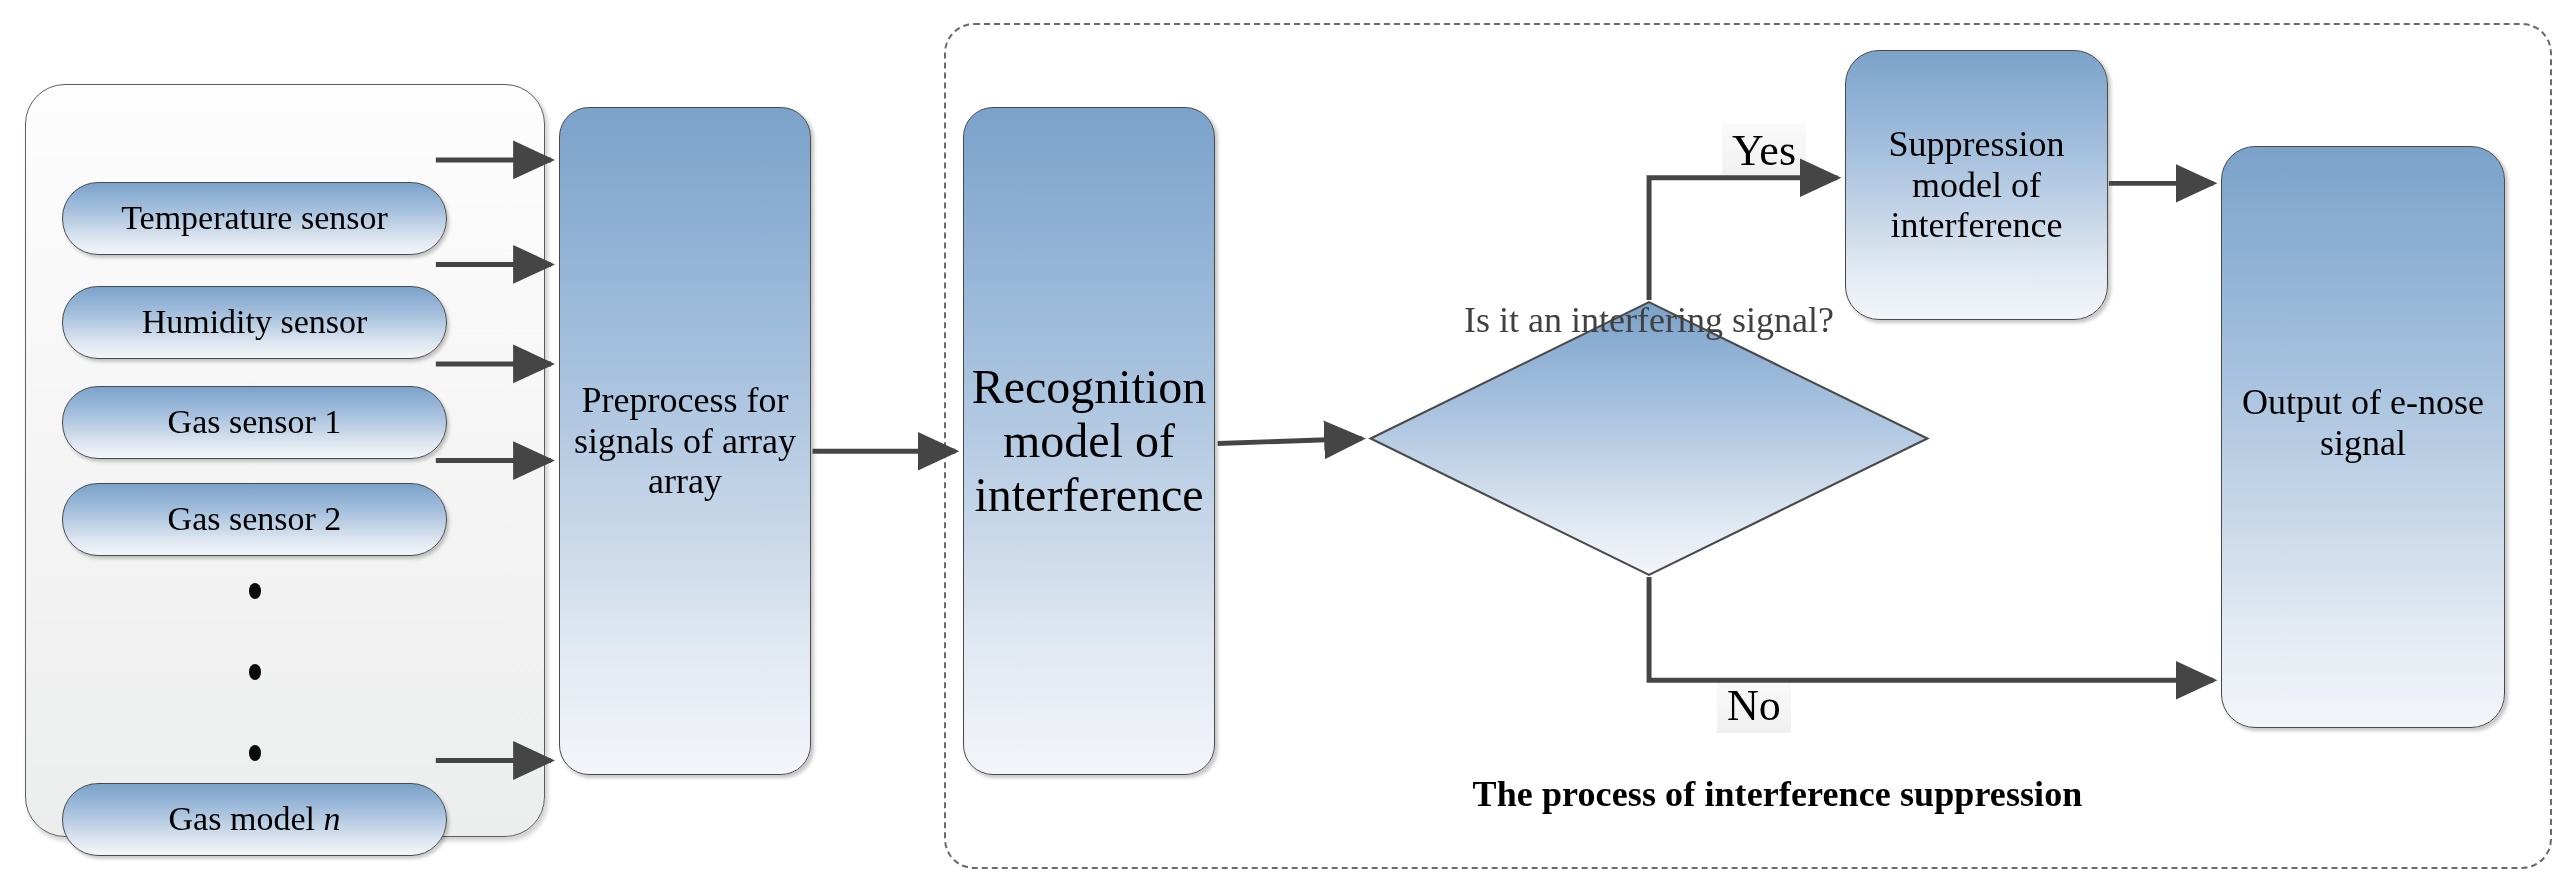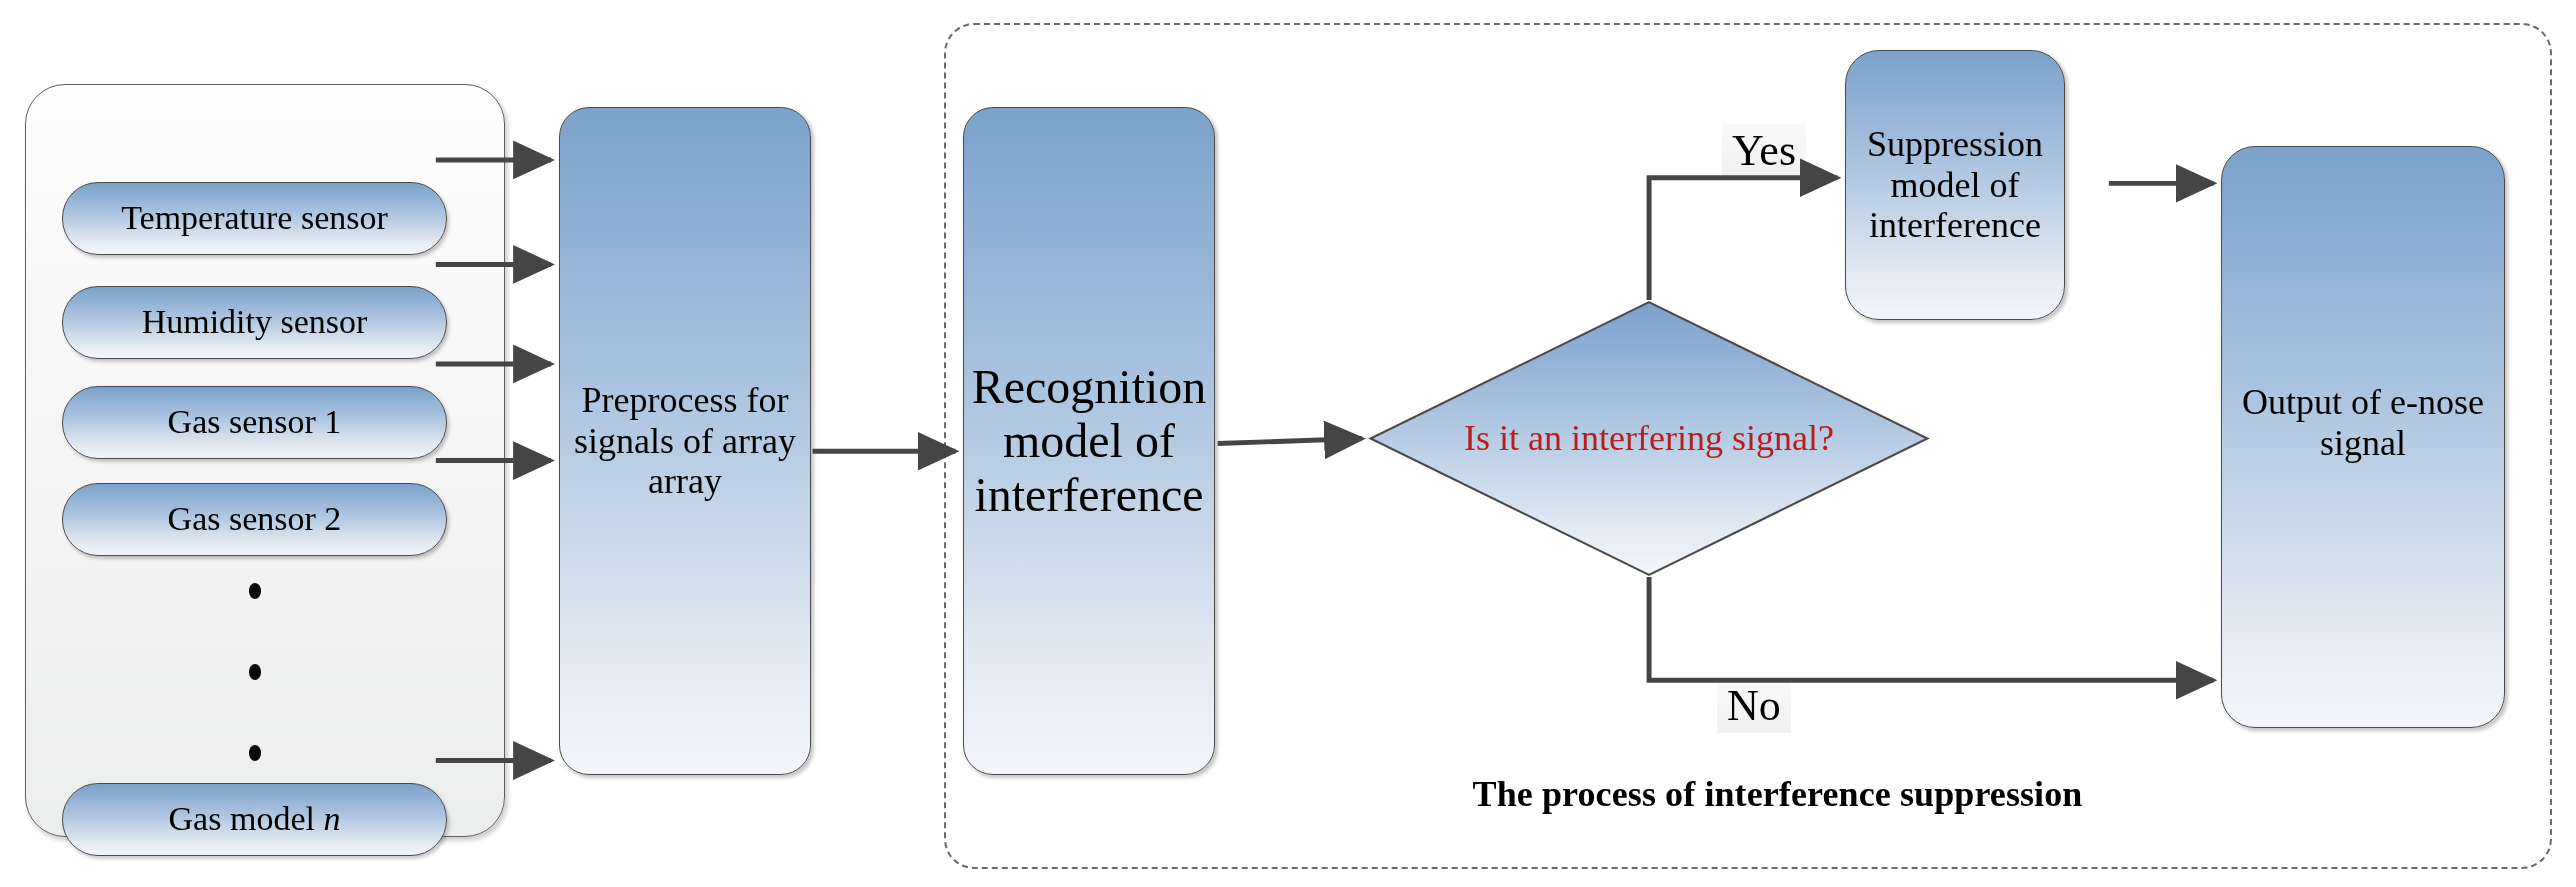--- a/index.html
+++ b/index.html
@@ -38,21 +38,21 @@
                 #f3f5f9 100%);
     box-shadow: 2.1px 2.8px 3.6px rgba(0,0,0,0.22);
     line-height: 1.13;
   }
 
   
   .sensor-group {
     position: absolute;
     left: 25px;
     top: 84px;
-    width: 480px;
+    width: 520px;
     height: 753px;
     box-sizing: border-box;
     border: 1.4px solid #5e5e5e;
     border-radius: 40px;
     background: linear-gradient(to bottom, #fdfdfd 0%, #f4f4f4 55%, #eceded 100%);
     box-shadow: 2.8px 3.6px 4.3px rgba(0,0,0,0.18);
   }
 
   .sensor-pill {
     position: absolute;
@@ -117,21 +117,21 @@
   
   .box-preprocess {
     left: 559px;  top: 107px;  width: 252px;  height: 668px;
     border-radius: 30px;  font-size: 36px;
   }
   .box-recognition {
     left: 963px; top: 107px;  width: 252px;  height: 668px;
     border-radius: 30px;  font-size: 48px;
   }
   .box-suppression {
-    left: 1845px; top: 50px;   width: 220px;  height: 270px;
+    left: 1845px; top: 50px;   width: 263px;  height: 270px;
     border-radius: 34px;  font-size: 36px;
   }
   .box-output {
     left: 2221px; top: 146px;  width: 284px;  height: 582px;
     border-radius: 34px;  font-size: 36px;
     align-items: flex-start;
     padding-top: 235px;
   }
 
   
@@ -141,26 +141,25 @@
     top: 300px;
     width: 562px;
     height: 277px;
   }
   .diamond-wrap svg { display: block; }
   .diamond-label {
     position: absolute;
     left: 0; top: 0;
     width: 562px; height: 277px;
     display: flex;
-    align-items: center;
     justify-content: center;
     text-align: center;
     font-size: 36px;
     line-height: 1.15;
-    color: #b91c1c;
+    color: #404040;
   }
 
   
   #connectors {
     position: absolute;
     left: 0; top: 0;
     width: 2576px; height: 887px;
     pointer-events: none;
   }
 

